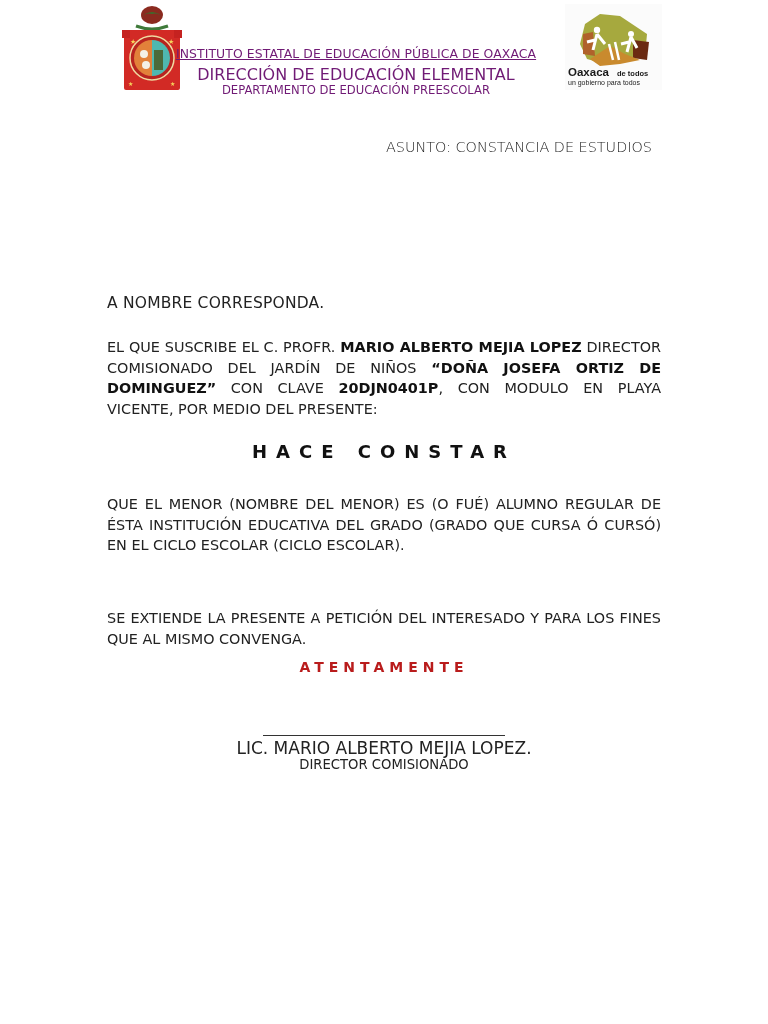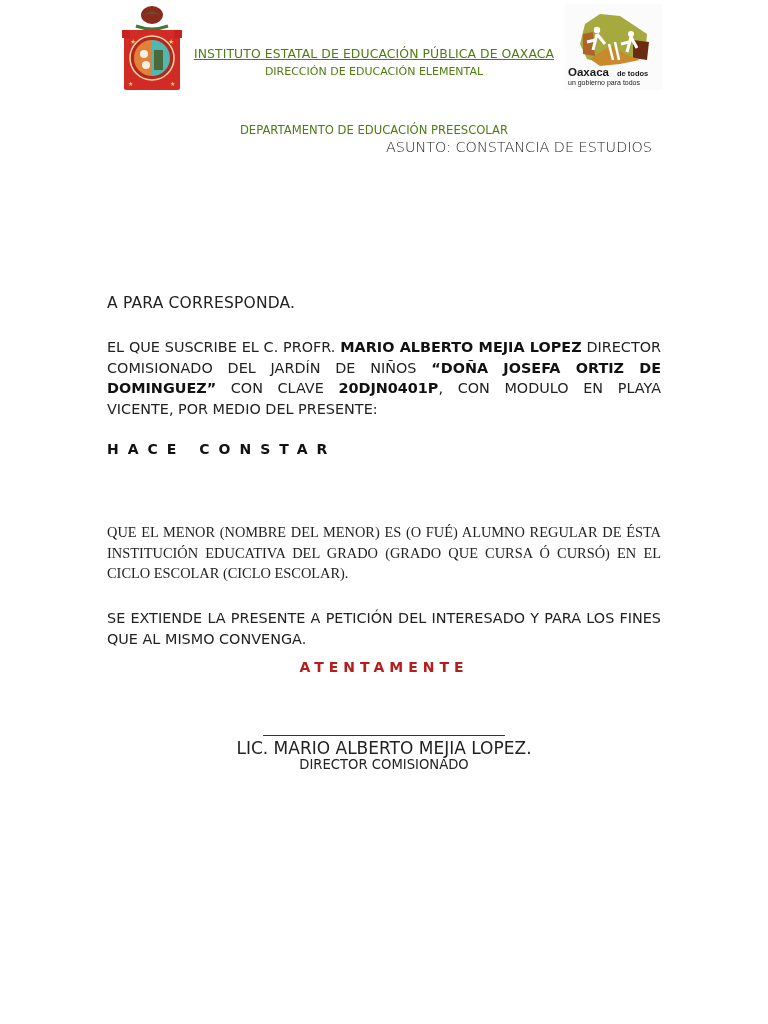--- a/index.html
+++ b/index.html
@@ -2,36 +2,36 @@
 <html><head>
 <meta charset="utf-8">
 <style>
   html, body { margin: 0; padding: 0; background: #ffffff; }
   body { width: 768px; height: 1024px; position: relative; overflow: hidden; color: #1a1a1a; font-family: "Liberation Sans", sans-serif; }
   .abs { position: absolute; }
 
   
   .crest { left: 120px; top: 2px; width: 64px; height: 90px; }
   .logo-right { left: 565px; top: 4px; width: 97px; height: 86px; }
-  .hdr { left: 190px; width: 368px; text-align: center; font-family: "DejaVu Sans", sans-serif; color: #4d7c0f; }
+  .hdr { left: 172px; width: 368px; text-align: center; font-family: "DejaVu Sans", sans-serif; color: #701a75; }
   .hdr1 { top: 46px; font-size: 12.4px; text-decoration: underline; letter-spacing: 0.1px; }
-  .hdr2 { top: 65px; font-size: 11px; }
-  .hdr3 { top: 83px; font-size: 11.6px; margin-top: 40px; }
+  .hdr2 { top: 65px; font-size: 16px; }
+  .hdr3 { top: 83px; font-size: 11.6px; }
 
   
   .txt { font-family: "DejaVu Sans", sans-serif; color: #222; }
   .asunto { left: 386px; top: 139px; font-size: 14.4px; font-weight: 300; }
   .lugar { right: 107px; top: 213px; font-size: 13.6px; text-align: right; line-height: 18px; }
   .aquien { left: 107px; top: 294px; font-size: 15.5px; font-weight: normal; letter-spacing: 0.2px; }
   .para { left: 107px; width: 554px; font-size: 14.4px; line-height: 20.5px; text-align: justify; text-align-last: left; }
   .p1 { top: 337px; }
-  .p2 { top: 522px; font-family: Liberation Serif, serif; }
+  .p2 { top: 494px; }
   .p3 { top: 576px; margin-top: 32px; }
   .para b { font-weight: bold; color: #111; }
-  .hace { left: 107px; width: 554px; top: 441px; text-align: left; font-size: 14px; font-weight: bold; letter-spacing: 9px; color: #111; }
+  .hace { left: 107px; width: 554px; top: 441px; text-align: center; font-size: 18px; font-weight: bold; letter-spacing: 9px; color: #111; }
   .atent { left: 107px; width: 554px; top: 659px; text-align: center; font-size: 14px; font-weight: bold; letter-spacing: 5px; color: #b91c1c; }
   .sigline { left: 263px; top: 735px; width: 242px; border-top: 1px solid #333; }
   .signame { left: 107px; width: 554px; top: 738px; text-align: center; font-size: 17px; }
   .sigtitle { left: 107px; width: 554px; top: 757px; text-align: center; font-size: 13.2px; }
 </style>
 </head>
 <body>
 
 <div class="abs crest">
   <svg width="64" height="90" viewBox="0 0 64 90">
@@ -76,21 +76,21 @@
     <text x="52" y="72" font-family="Liberation Sans, sans-serif" font-size="7.5" font-weight="bold" fill="#1a1a1a"> de todos</text>
     <text x="3" y="81" font-family="Liberation Sans, sans-serif" font-size="7" fill="#1a1a1a">un gobierno para todos</text>
   </svg>
 </div>
 
 <div class="abs txt asunto">ASUNTO: CONSTANCIA DE ESTUDIOS</div>
 
 <div class="abs txt lugar">
 </div>
 
-<div class="abs txt aquien">A PARA CORRESPONDA.</div>
+<div class="abs txt aquien">A NOMBRE CORRESPONDA.</div>
 
 <div class="abs txt para p1"><span>EL QUE SUSCRIBE EL C. PROFR. </span><b>MARIO ALBERTO MEJIA LOPEZ</b><span> DIRECTOR COMISIONADO  DEL JARDÍN DE NIÑOS </span><b>“DOÑA JOSEFA ORTIZ DE DOMINGUEZ”</b><span> CON CLAVE </span><b>20DJN0401P</b><span>, CON MODULO EN PLAYA VICENTE, POR MEDIO DEL PRESENTE:</span></div>
 
 <div class="abs txt hace">HACE CONSTAR</div>
 
 <div class="abs txt para p2">QUE EL MENOR (NOMBRE DEL MENOR) ES (O FUÉ) ALUMNO REGULAR DE ÉSTA INSTITUCIÓN EDUCATIVA DEL GRADO (GRADO QUE CURSA  Ó CURSÓ) EN EL CICLO ESCOLAR (CICLO ESCOLAR).</div>
 
 <div class="abs txt para p3">SE EXTIENDE LA PRESENTE A PETICIÓN DEL INTERESADO Y PARA LOS FINES QUE AL MISMO CONVENGA.</div>
 
 <div class="abs txt atent">ATENTAMENTE</div>

